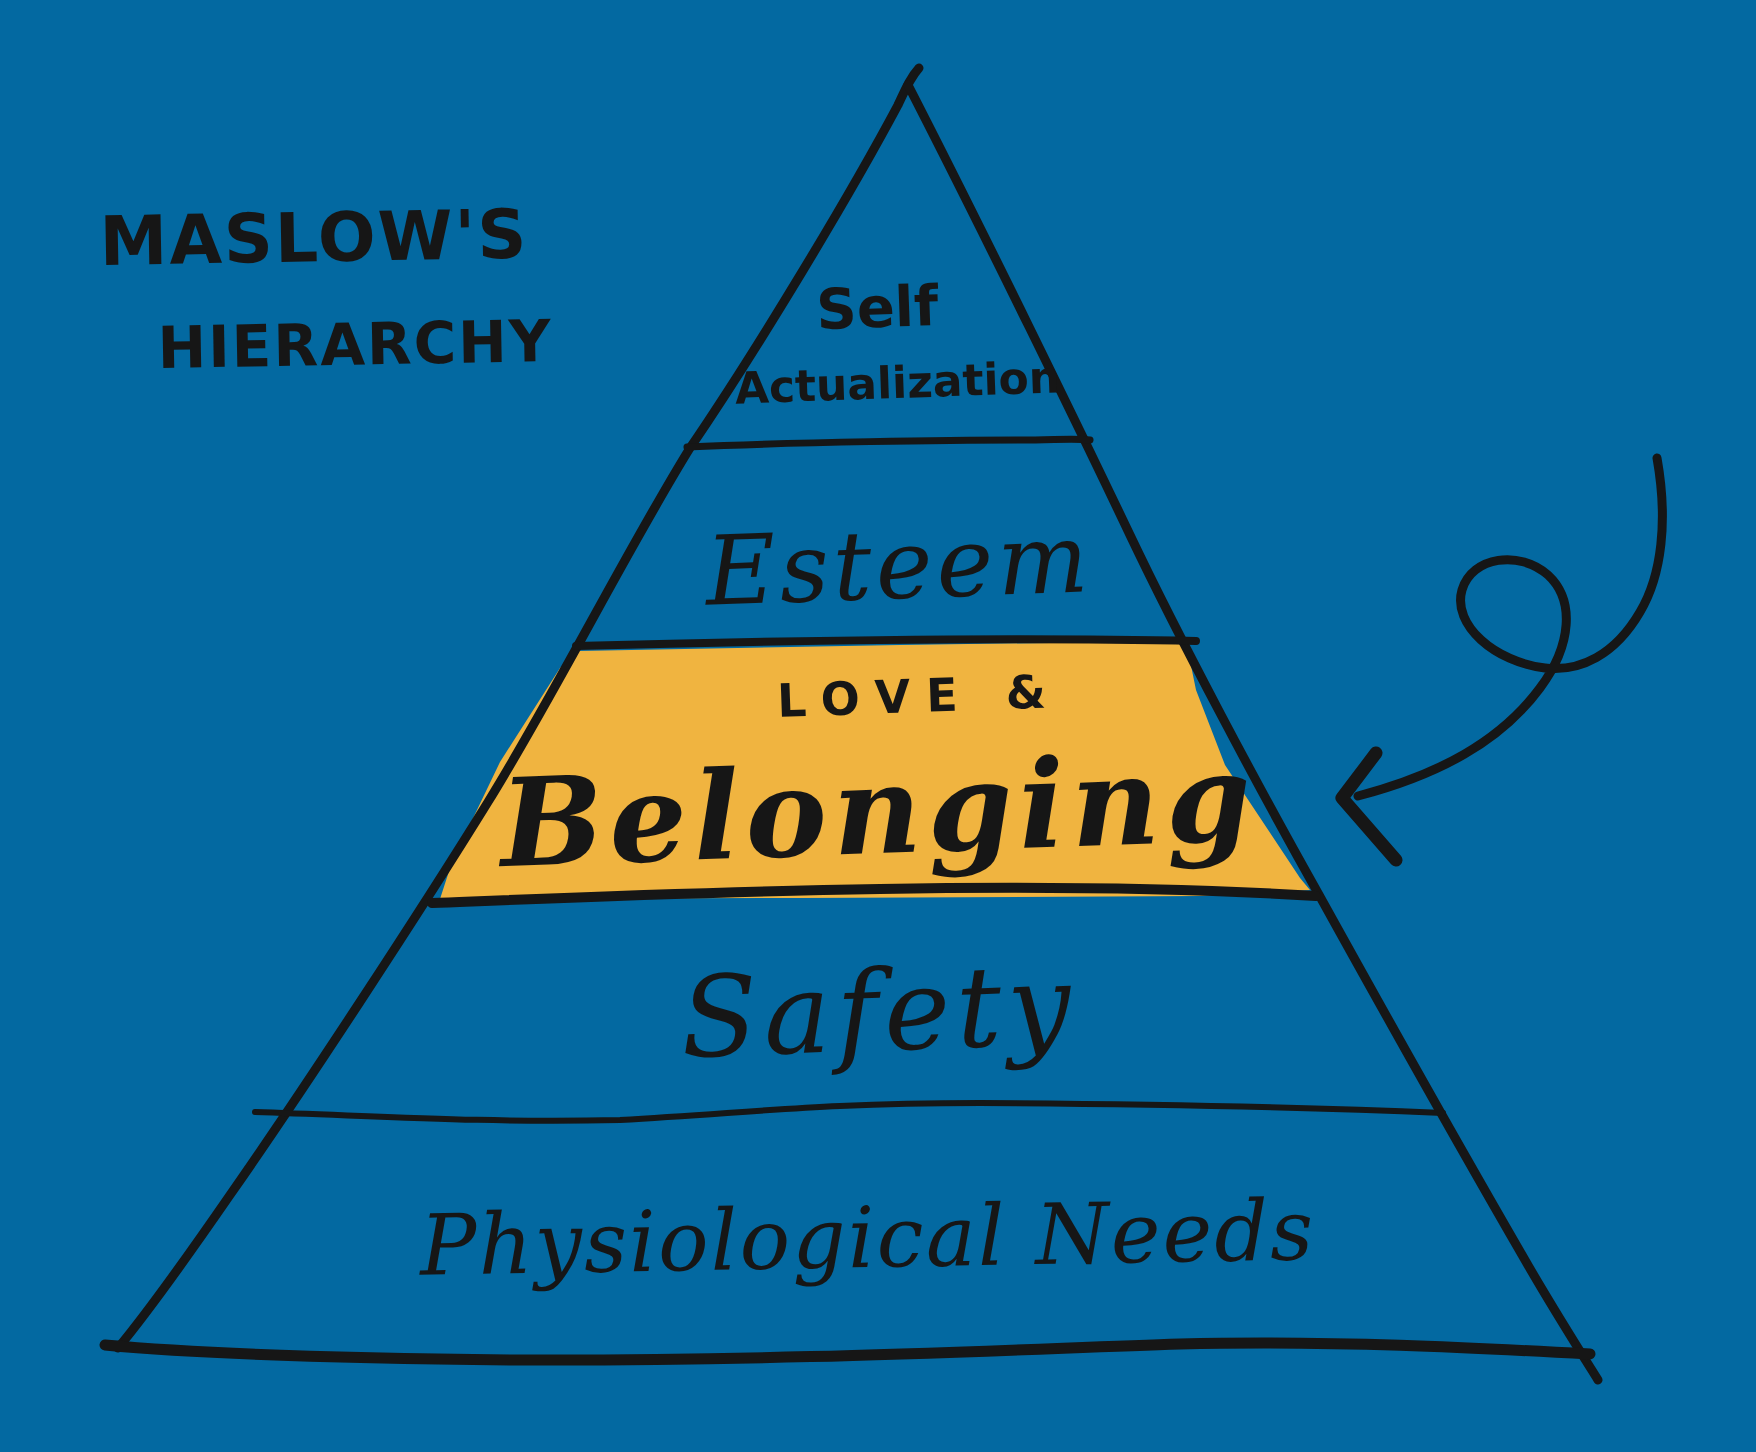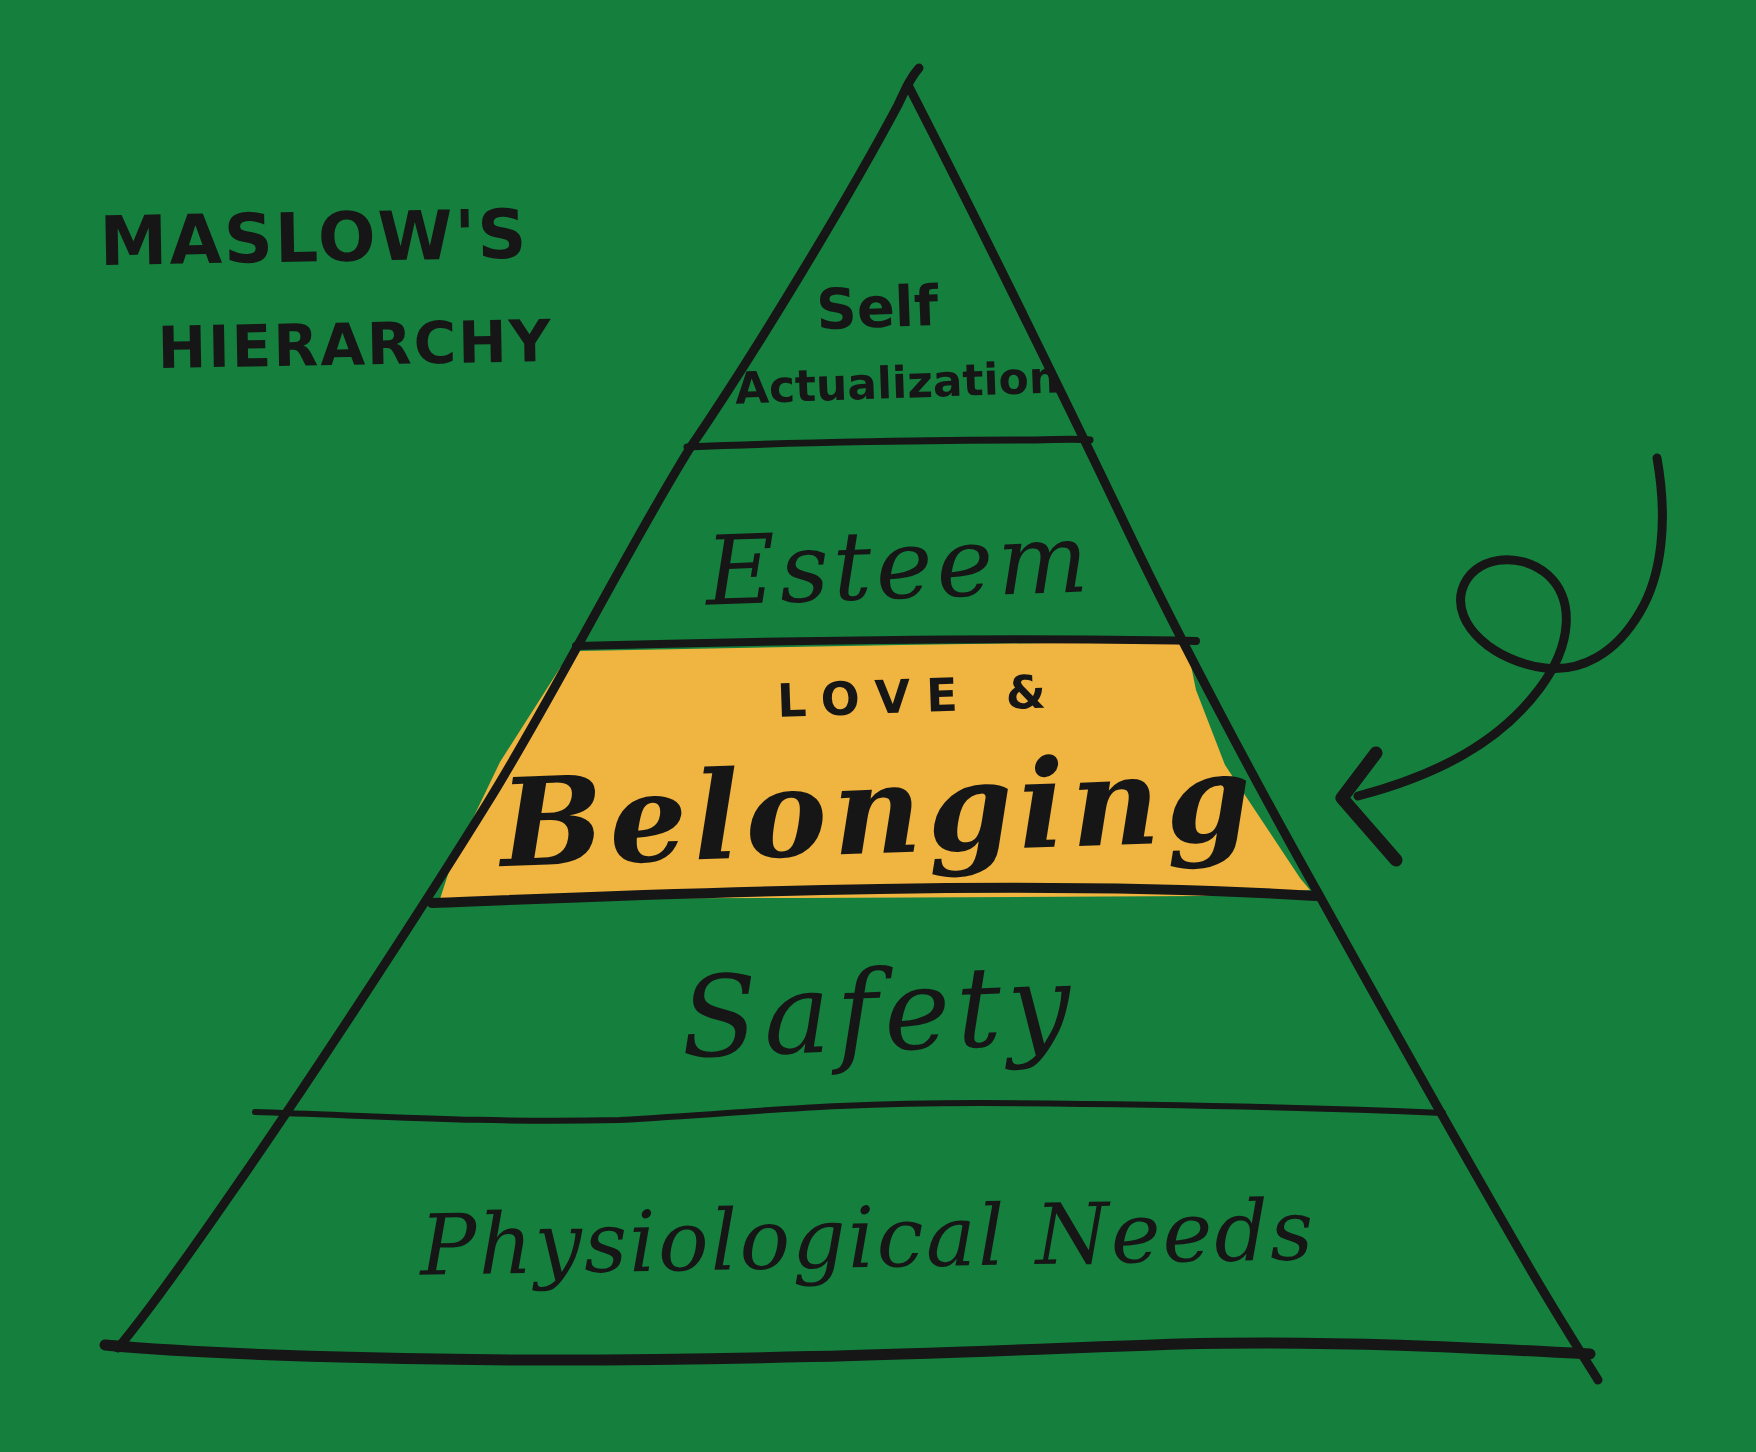--- a/index.html
+++ b/index.html
@@ -8,21 +8,21 @@
     background:#ffffff;
     width:1756px;
     height:1452px;
     overflow:hidden;
     font-family:"DejaVu Sans", sans-serif;
   }
   .stage{
     position:relative;
     width:1756px;
     height:1452px;
-    background:#15803d;
+    background:#0369a1;
   }
   svg{display:block;}
   .marker{
     font-family:"DejaVu Sans", sans-serif;
     font-weight:bold;
   }
   .script{
     font-family:"DejaVu Serif", serif;
     font-style:italic;
   }

